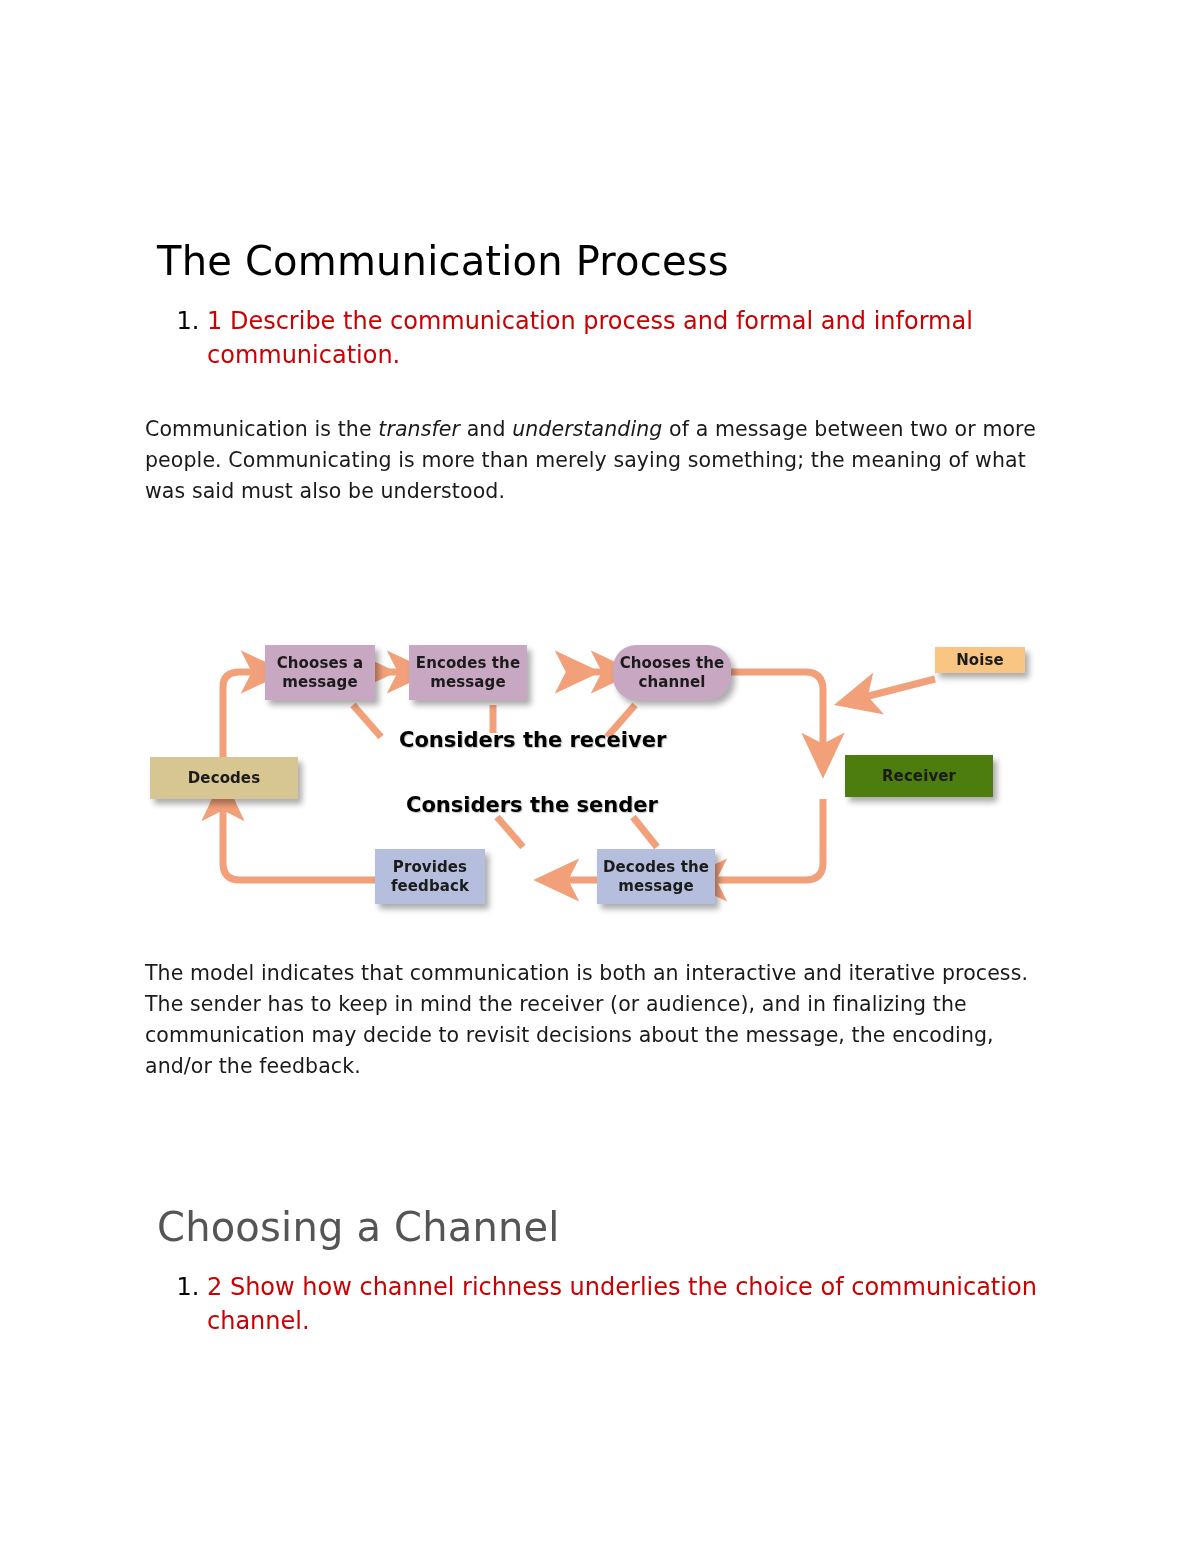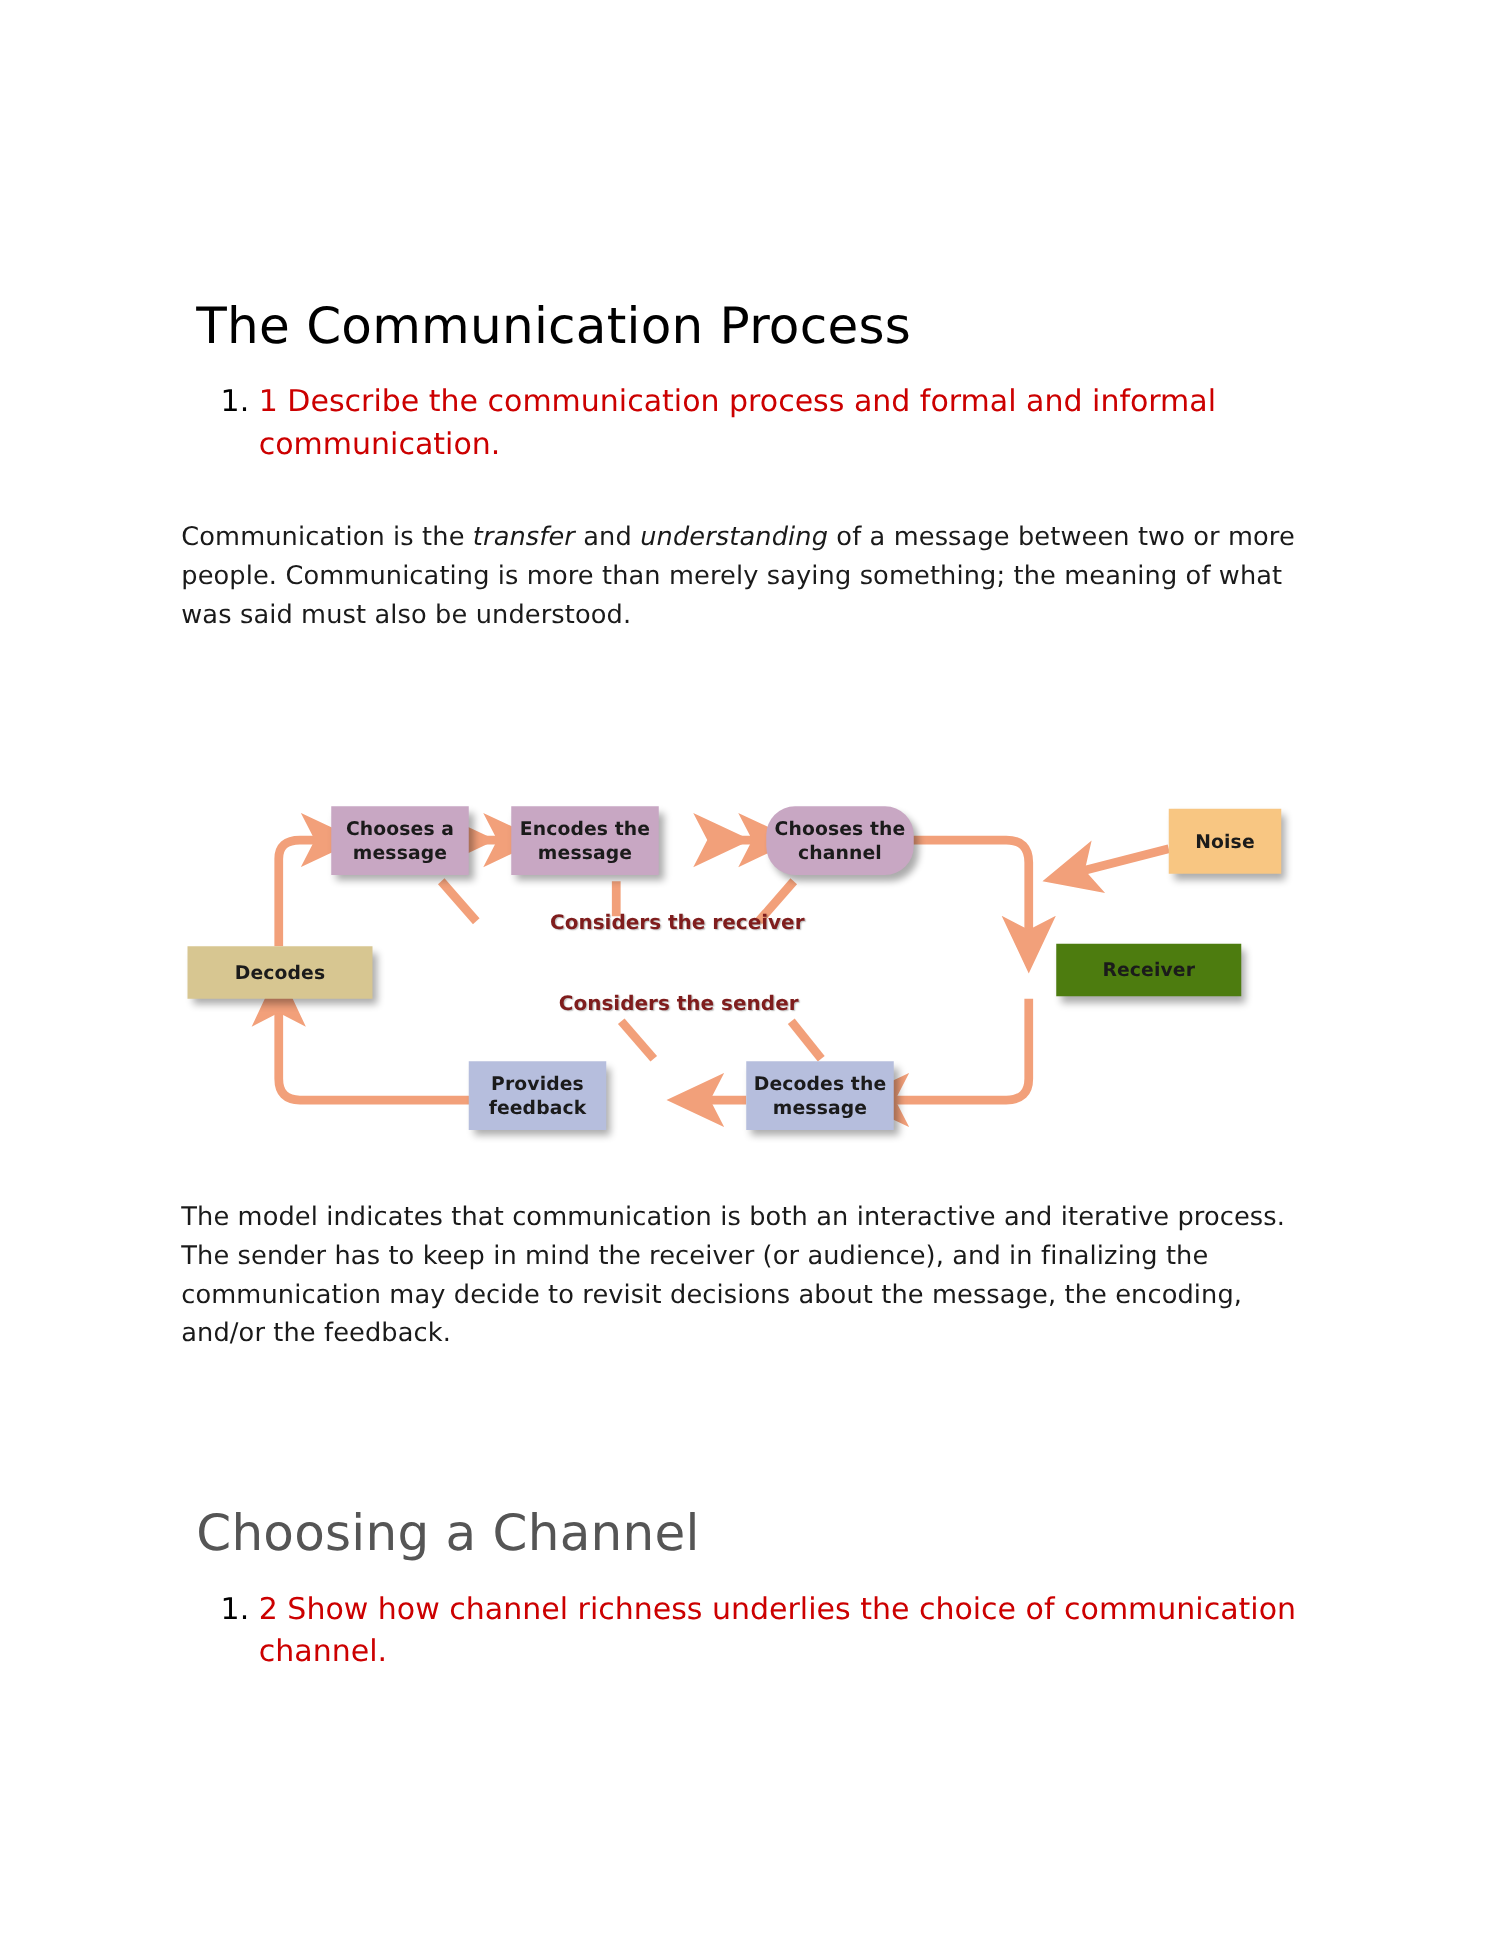--- a/index.html
+++ b/index.html
@@ -91,26 +91,25 @@
   }
   .dbox.mauve   { background: #c8a7c3; }
   .dbox.tan     { background: #d7c691; }
   .dbox.mint    { background: #4d7c0f; }
   .dbox.orange  { background: #f8c682; }
   .dbox.blue    { background: #b6bedd; }
 
   .dlabel {
     position: absolute;
     font-family: "DejaVu Sans", sans-serif;
-    font-size: 16px;
+    font-size: 21px;
     font-weight: bold;
-    color: #7f1d1d;
+    color: #000000;
     white-space: nowrap;
     text-shadow: 1px 1px 1px rgba(0,0,0,0.25);
-    margin-left: 41px;
   }
 </style>
 </head>
 <body>
 
 <div class="page">
   <div class="content">
 
 
     <div class="spacer-lg"></div>
@@ -174,21 +173,21 @@
       </div>
 
       <div class="dbox mauve" style="left:264px; top:18px; width:118px; height:55px;">
         <span><span>Encodes the</span><br><span>message</span></span>
       </div>
 
       <div class="dbox mauve" style="left:468px; top:18px; width:118px; height:55px;border-radius:23px;">
         <span><span>Chooses the</span><br><span>channel</span></span>
       </div>
 
-      <div class="dbox orange" style="left:790px; top:20px; width:90px; height:52px;">
+      <div class="dbox orange" style="left:790px; top:20px; width:90px; height:26px;">
         <span>Noise</span>
       </div>
 
       <div class="dbox tan" style="left:5px; top:130px; width:148px; height:42px;">
         <span>Decodes</span>
       </div>
 
       <div class="dbox mint" style="left:700px; top:128px; width:148px; height:42px;">
         <span>Receiver</span>
       </div>

